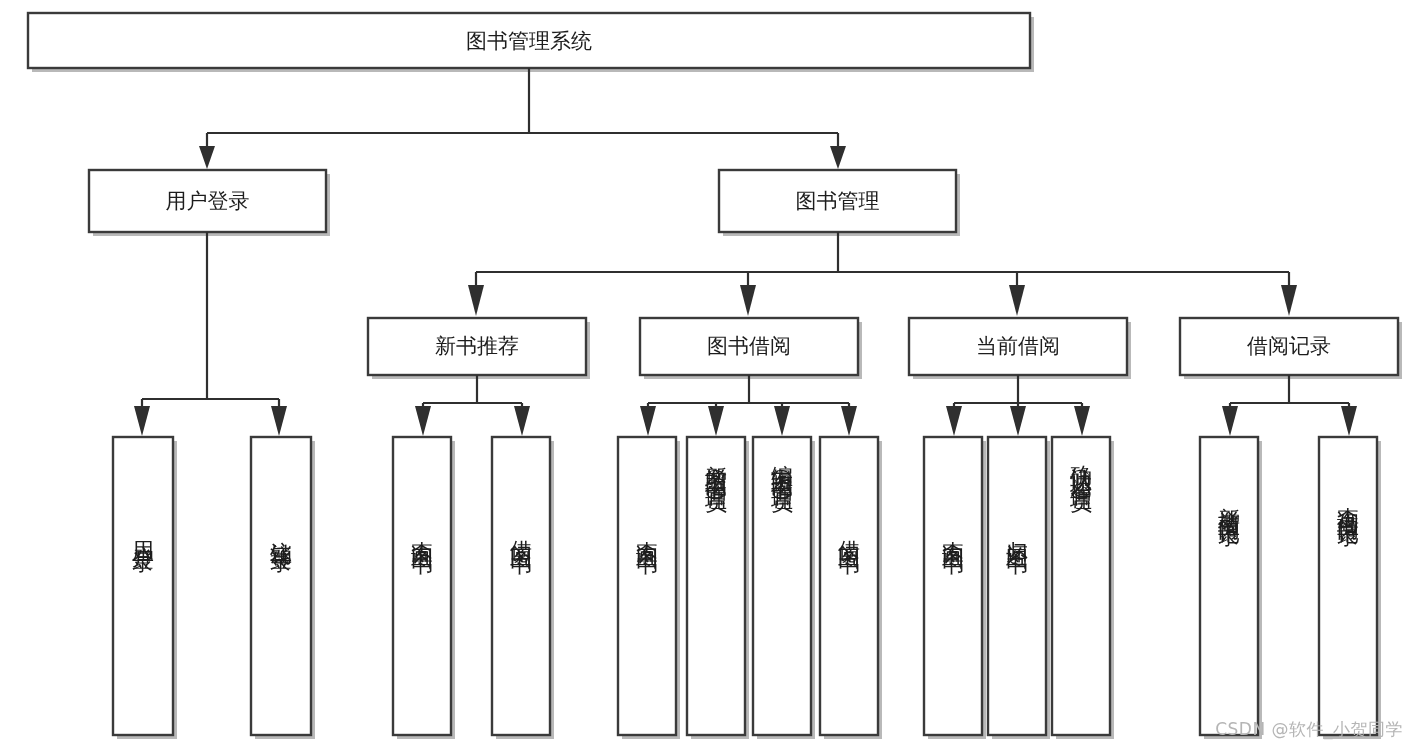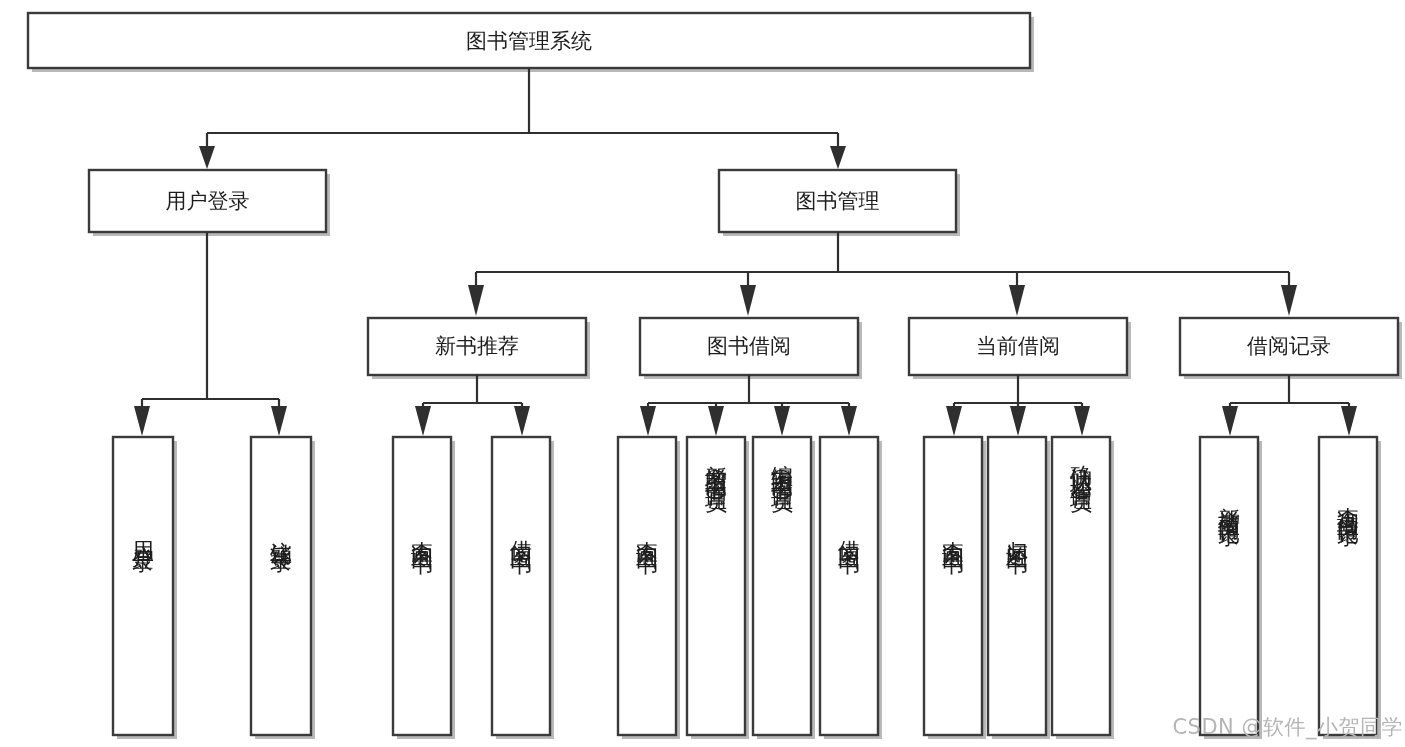--- a/index.html
+++ b/index.html
@@ -67,21 +67,21 @@
     line-height: 1;
     letter-spacing: 4px;
     color: #1d1d1d;
     white-space: nowrap;
   }
   .watermark {
     position: absolute;
     right: 10px;
     bottom: 6px;
     font-family: "DejaVu Sans", "Liberation Sans", sans-serif;
-    font-size: 21px;
+    font-size: 17px;
     color: #b5b5b5;
     letter-spacing: 0.5px;
     white-space: nowrap;
   }
 </style>
 </head>
 <body>
 
 <div id="diagram-root">
 

